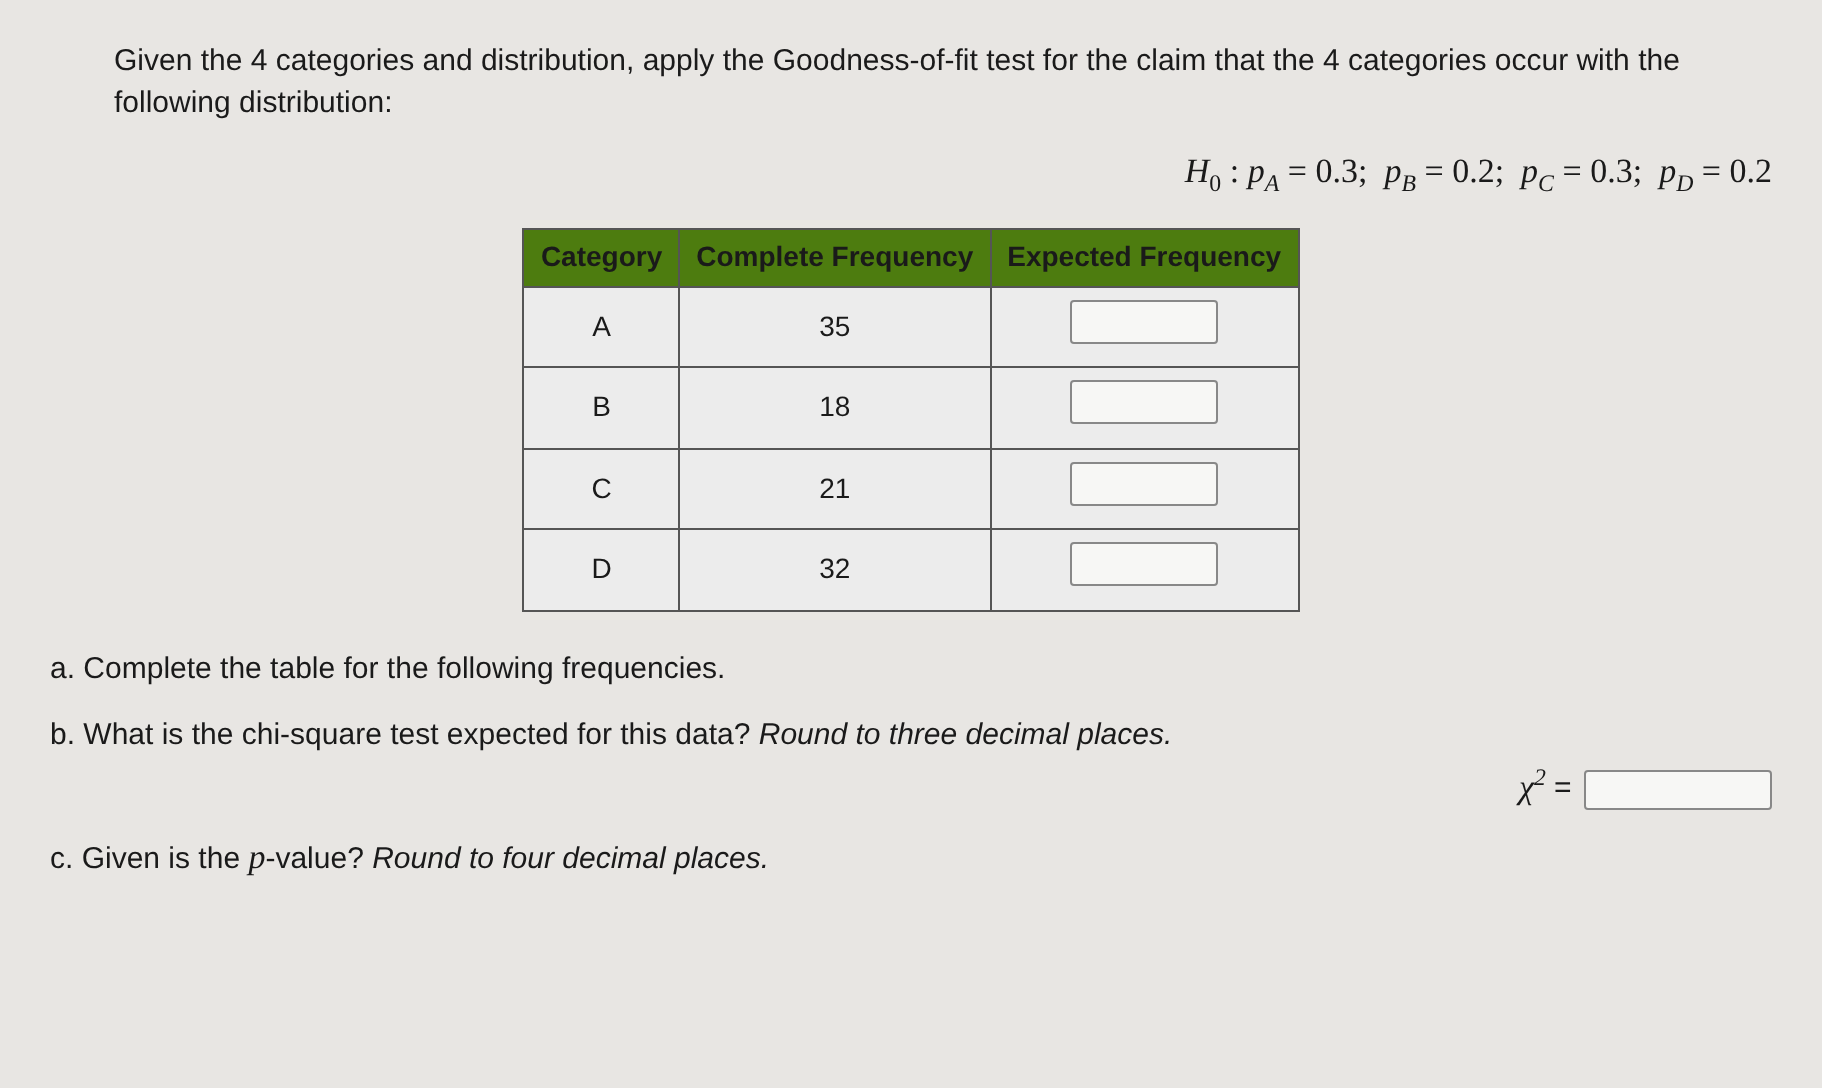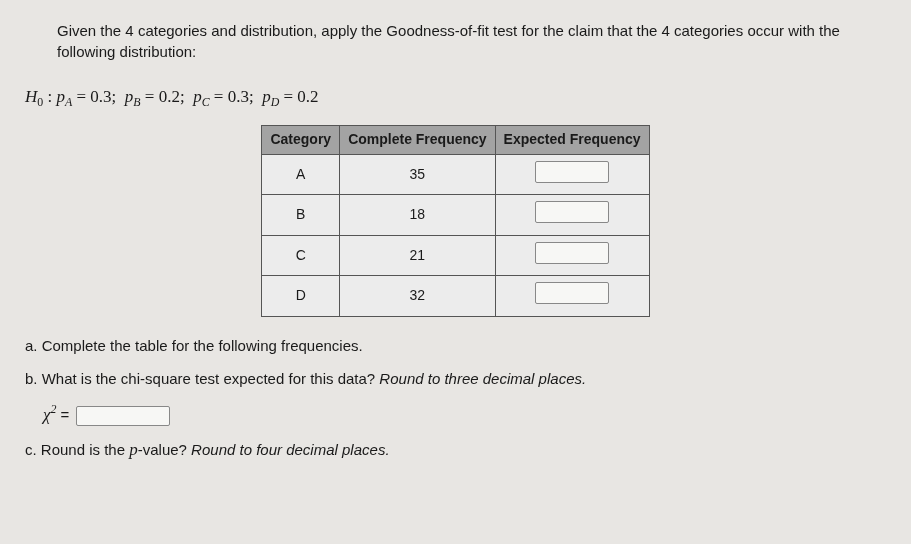--- a/index.html
+++ b/index.html
@@ -11,38 +11,38 @@
       width: 861px;
       height: 504px;
       font-size: 15px;
       line-height: 1.4;
     }
     .intro {
       margin-bottom: 4px;
       margin-left: 32px;
     }
     .hypothesis {
-      text-align: left;
+      text-align: right;
       font-family: 'Times New Roman', serif;
       font-size: 17px;
-      margin: 23px 0 14px 0;
+      margin: 12px 0 14px 0;
     }
     .hypothesis i { font-style: italic; }
     .sub { font-size: 0.7em; vertical-align: sub; }
     table {
       border-collapse: collapse;
       margin: 0 auto 18px auto;
     }
     th, td {
       border: 1px solid #555;
       text-align: center;
       font-size: 14px;
     }
     th {
-      background: #a3a3a3;
+      background: #4d7c0f;
       padding: 4px 8px;
       font-weight: bold;
     }
     td {
       background: #ececec;
       padding: 10px 18px;
     }
     td.cat { font-weight: normal; }
     .exp-input {
       display: inline-block;
@@ -66,21 +66,21 @@
       display: inline-block;
       width: 92px;
       height: 18px;
       background: #f7f7f5;
       border: 1px solid #888;
       border-radius: 2px;
       vertical-align: middle;
       margin-left: 2px;
     }
     .em { font-style: italic; }
-    .indent { margin-left: 18px; margin-top: 12px; }
+    .indent { margin-left: 18px; margin-top: 2px; text-align: right; }
   </style>
 </head>
 <body>
 
 <div class="intro">Given the 4 categories and distribution, apply the Goodness-of-fit test for the claim that the 4 categories occur with the following distribution:</div>
 
 <div class="hypothesis">
   <i><span>H</span></i><span class="sub">0</span> :
   <i><span>p</span><span class="sub">A</span></i> = <span>0.3</span>;&nbsp;
   <i><span>p</span><span class="sub">B</span></i> = <span>0.2</span>;&nbsp;
@@ -121,14 +121,14 @@
 <div class="question">a. Complete the table for the following frequencies.</div>
 
 <div class="question">
   <span>b. What is the chi-square test expected for this data? </span><span class="em">Round to three decimal places.</span>
   <div class="indent">
     <span class="chi"><span>χ</span><span class="sup">2</span></span><span> = </span><span class="answer-box"></span>
   </div>
 </div>
 
 <div class="question">
-  <span>c. Round is the </span><span class="pval">p</span><span>-value? </span><span class="em">Round to four decimal places.</span>
+  <span>c. Given is the </span><span class="pval">p</span><span>-value? </span><span class="em">Round to four decimal places.</span>
 </div>
 
 </body></html>

